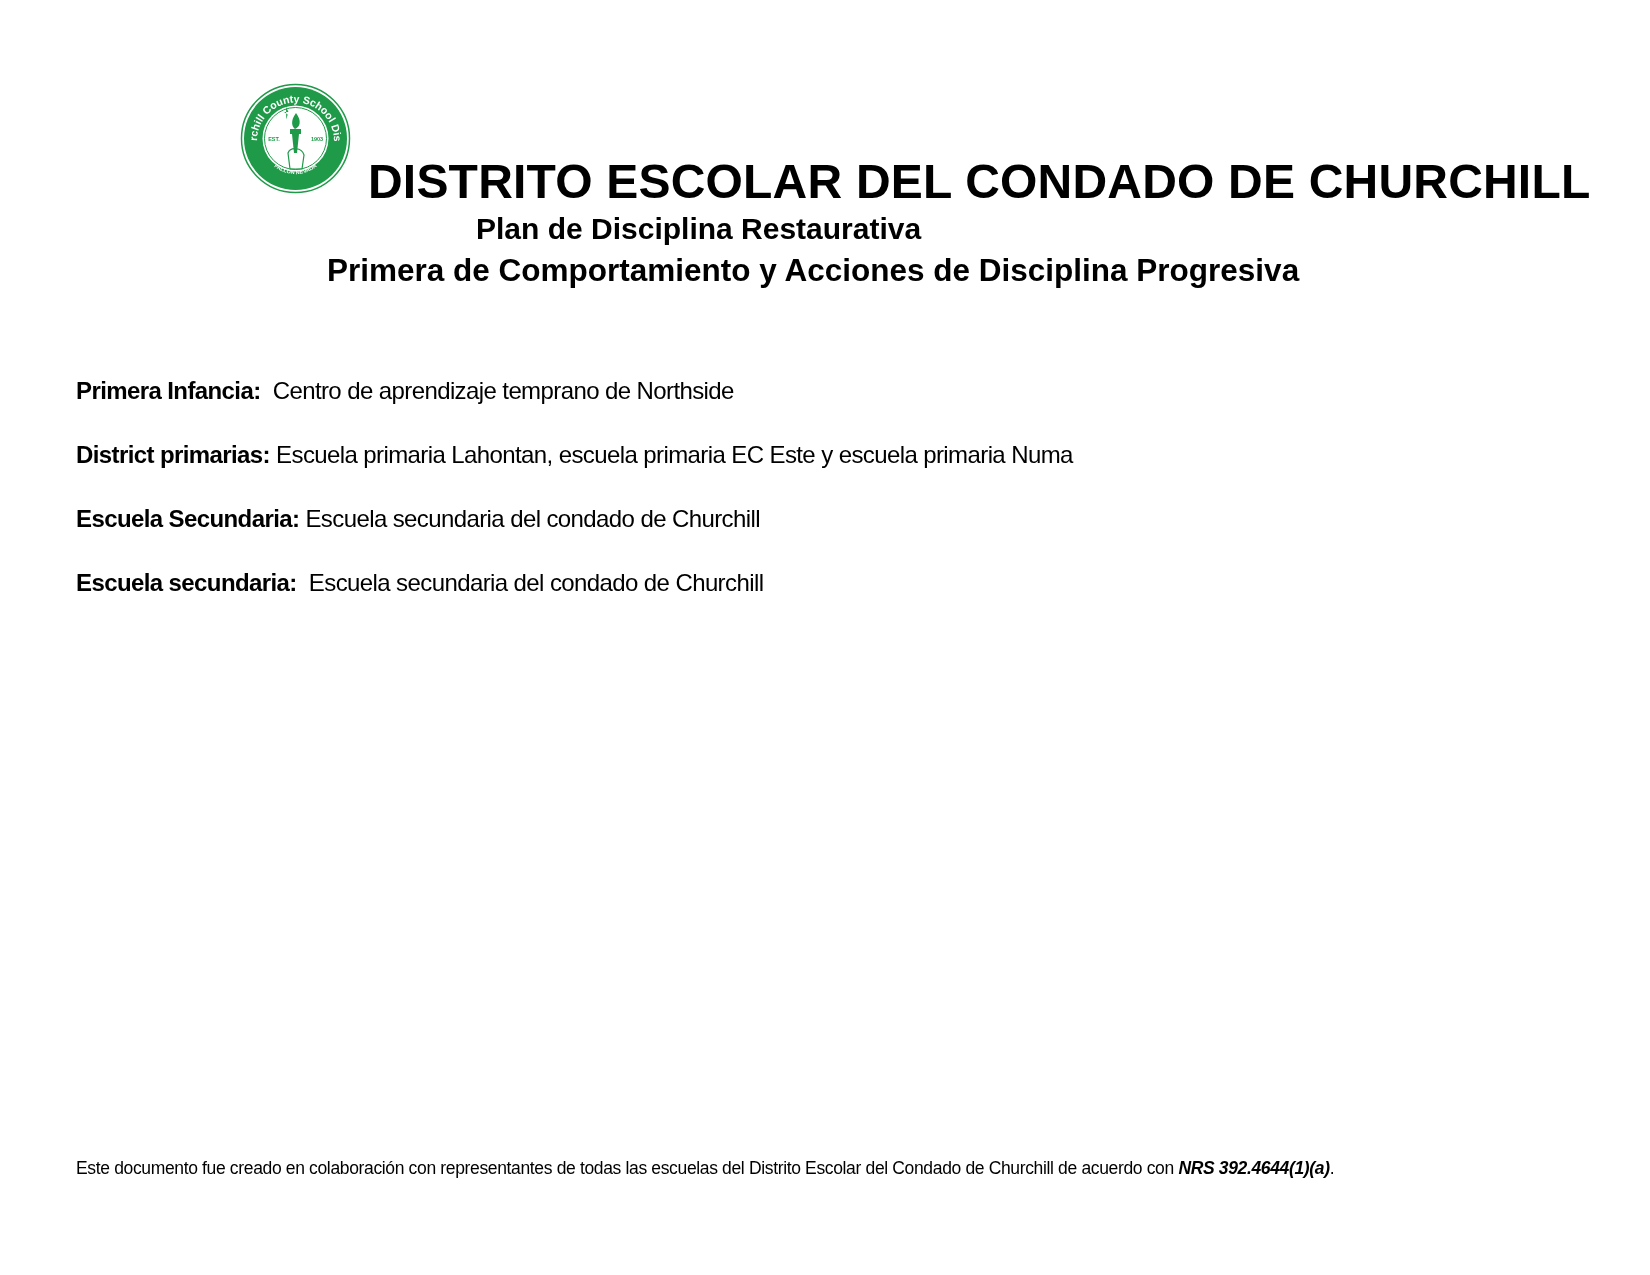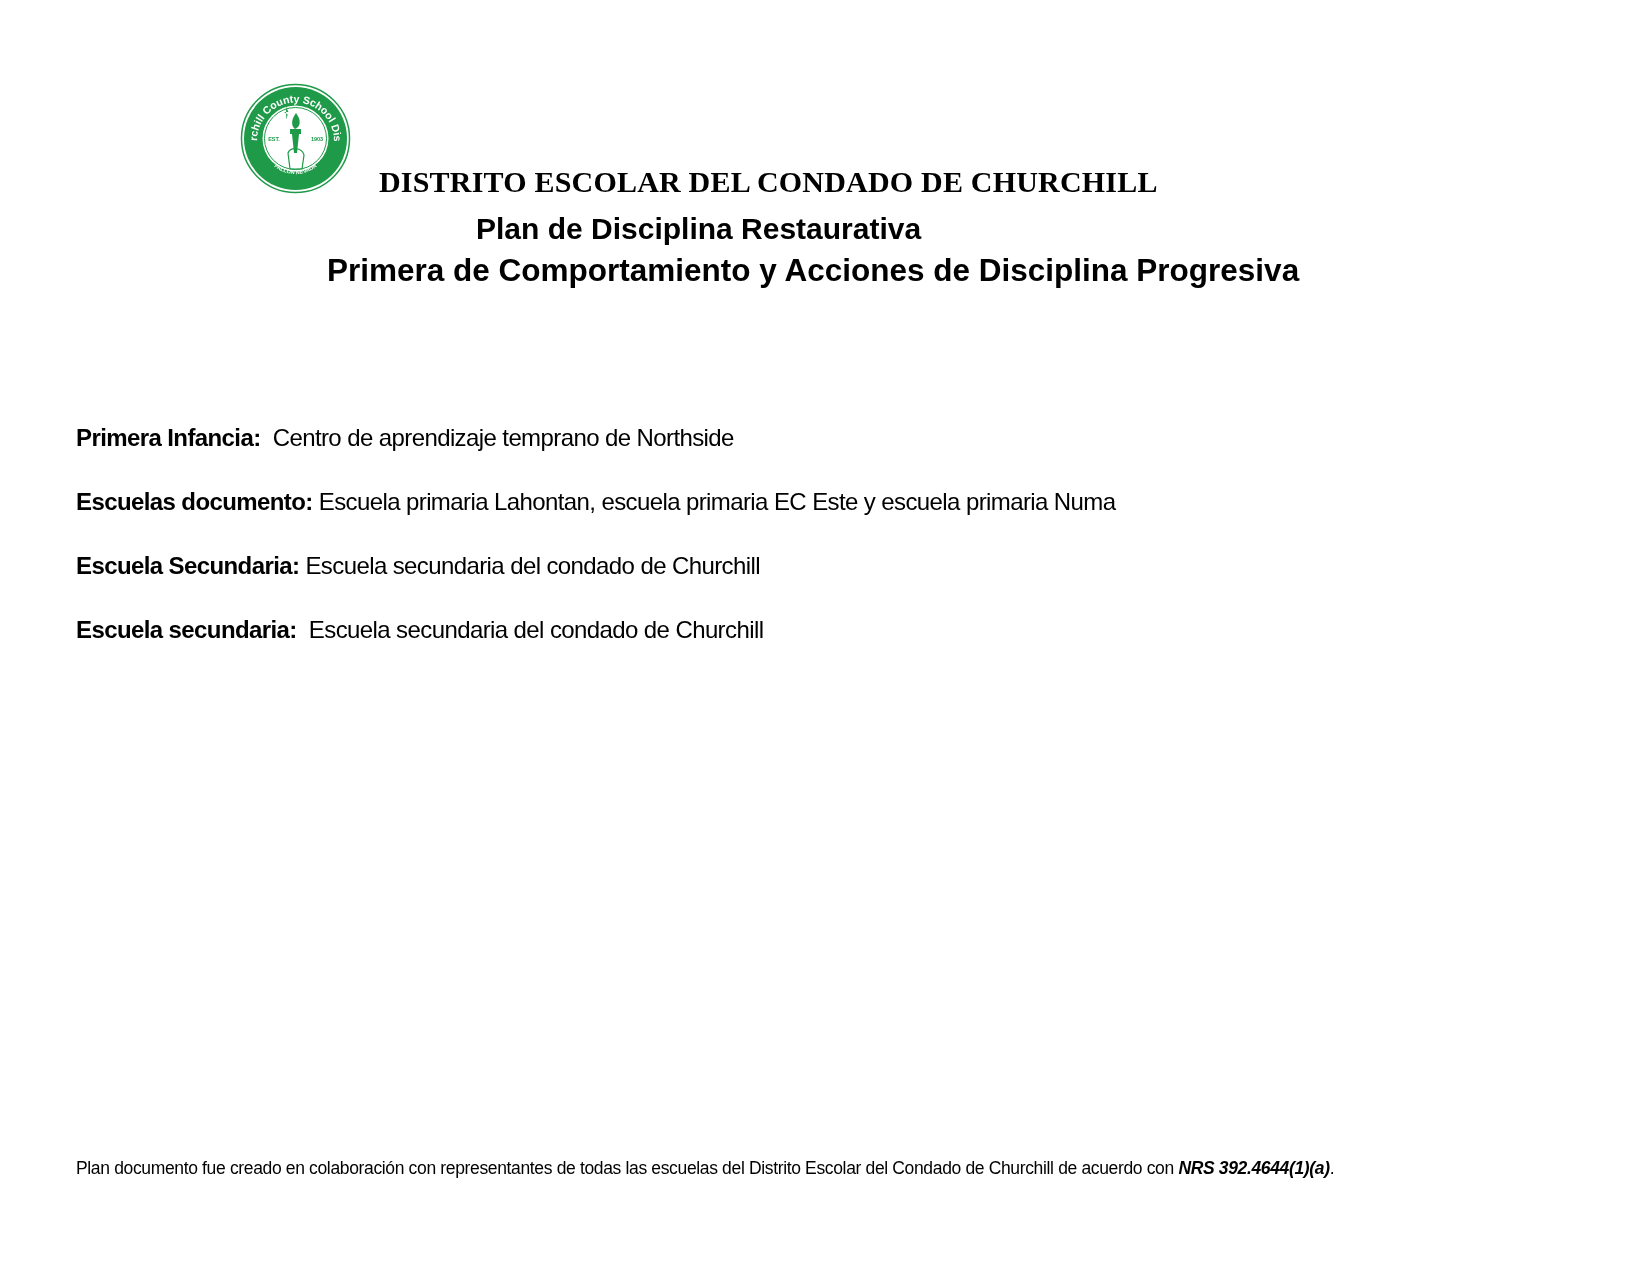--- a/index.html
+++ b/index.html
@@ -5,34 +5,34 @@
     html, body { margin: 0; padding: 0; }
     body {
       width: 1650px; height: 1275px; background: #ffffff; position: relative;
       overflow: hidden; color: #000;
       font-family: "Liberation Sans", sans-serif;
     }
     .logo {
       position: absolute; left: 240px; top: 83px; width: 111px; height: 111px;
     }
     .title {
-      position: absolute; left: 379px; top: 158px; white-space: nowrap;
-      font-family: Liberation Serif, serif; font-weight: bold;
-      font-size: 30px; letter-spacing: 0.2px; line-height: 48px;
+      position: absolute; left: 368px; top: 158px; white-space: nowrap;
+      font-family: Liberation Sans, sans-serif; font-weight: bold;
+      font-size: 48px; letter-spacing: 0.2px; line-height: 48px;
     }
     .subtitle {
       position: absolute; left: 476px; top: 208px; white-space: nowrap;
       font-weight: bold; font-size: 30px; line-height: 42px;
     }
     .subtitle2 {
       position: absolute; left: 327px; top: 250px; white-space: nowrap;
       font-weight: bold; font-size: 31.5px; line-height: 40px;
     }
     .schools {
-      position: absolute; left: 76px; top: 374px; margin-top: 47px;
+      position: absolute; left: 76px; top: 374px;
     }
     .school-row {
       height: 64px; font-size: 24px; line-height: 34px; white-space: nowrap;
       font-family: "Liberation Sans", sans-serif; letter-spacing: -0.6px;
     }
     .school-row .lbl { font-weight: bold; }
     .footer {
       position: absolute; left: 76px; top: 1157px; width: 1440px;
       font-size: 17.5px; line-height: 22px; letter-spacing: -0.35px;
     }
@@ -67,18 +67,18 @@
     <text x="77" y="58" font-family="Liberation Sans, sans-serif" font-weight="bold" font-size="5.5" fill="#1e9a48" text-anchor="middle">1903</text>
   </svg>
 </div>
 
 <div class="title">DISTRITO ESCOLAR DEL CONDADO DE CHURCHILL</div>
 <div class="subtitle">Plan de Disciplina Restaurativa</div>
 <div class="subtitle2">Primera de Comportamiento y Acciones de Disciplina Progresiva</div>
 
 <div class="schools">
   <div class="school-row"><span class="lbl">Primera Infancia:</span><span>&nbsp; Centro de aprendizaje temprano de Northside</span></div>
-  <div class="school-row"><span class="lbl">Escuelas documento:</span><span> Escuela primaria Lahontan, escuela primaria EC Este y escuela primaria Numa</span></div>
+  <div class="school-row"><span class="lbl">District primarias:</span><span> Escuela primaria Lahontan, escuela primaria EC Este y escuela primaria Numa</span></div>
   <div class="school-row"><span class="lbl">Escuela Secundaria:</span><span> Escuela secundaria del condado de Churchill</span></div>
   <div class="school-row"><span class="lbl">Escuela secundaria:</span><span>&nbsp; Escuela secundaria del condado de Churchill</span></div>
 </div>
 
-<div class="footer"><span>Plan documento fue creado en colaboración con representantes de todas las escuelas del Distrito Escolar del Condado de Churchill de acuerdo con </span><span class="ref">NRS 392.4644(1)(a)</span><span>.</span></div>
+<div class="footer"><span>Este documento fue creado en colaboración con representantes de todas las escuelas del Distrito Escolar del Condado de Churchill de acuerdo con </span><span class="ref">NRS 392.4644(1)(a)</span><span>.</span></div>
 
 </body></html>

